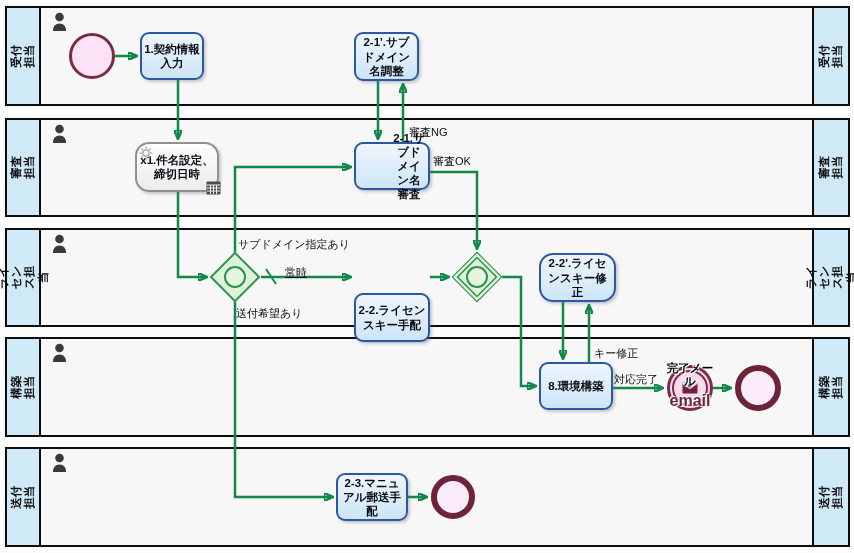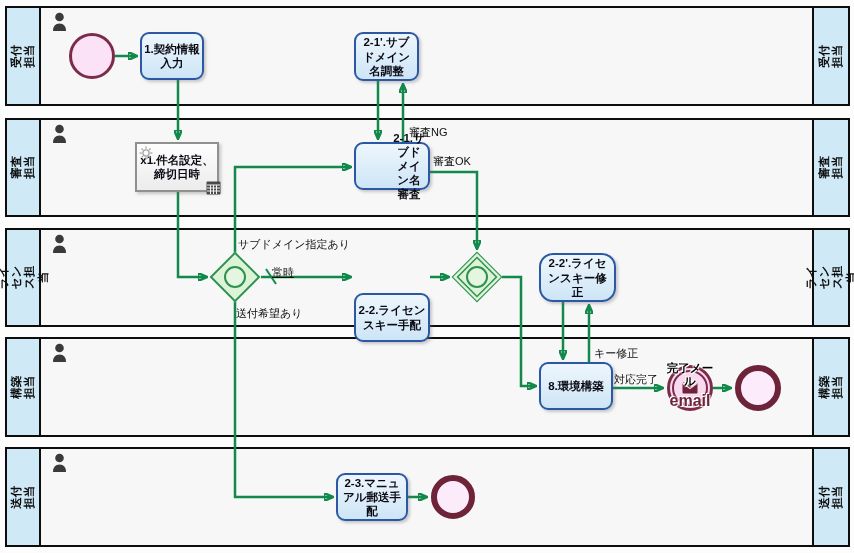--- a/index.html
+++ b/index.html
@@ -22,21 +22,21 @@
 
   
   .task { position:absolute; z-index:3; border:2.5px solid #2b57a5; border-radius:9px;
           background:linear-gradient(180deg,#eef6fd 0%,#cde5f6 100%);
           display:flex; align-items:center; justify-content:center; text-align:center;
           font-size:11.5px; font-weight:700; color:#0a0a14; line-height:1.22; padding:2px;
           box-shadow:2px 2px 3px rgba(110,110,110,.35); }
   #t1   { left:140px; top:32px;  width:64px; height:48px; }
   #t21a { left:354px; top:32px;  width:65px; height:49px; }
   #tx1  { left:135px; top:142px; width:84px; height:50px; border-color:#909090; border-width:2px;
-          background:linear-gradient(180deg,#fdfdfd 0%,#ececec 100%); border-radius:0; }
+          background:linear-gradient(180deg,#fdfdfd 0%,#ececec 100%); border-radius:14px; }
   #t21  { left:354px; top:142px; width:76px; height:48px;padding-left:36px; }
   #t22  { left:354px; top:253px; width:76px; height:49px;margin-top:40px; }
   #t22a { left:539px; top:253px; width:77px; height:49px;border-radius:14px; }
   #t3   { left:539px; top:362px; width:74px; height:48px; }
   #t23  { left:336px; top:473px; width:72px; height:48px; }
   .corner-icon { position:absolute; }
   .gear { left:2px; top:2px; }
   .cal  { right:-4px; bottom:-5px; }
 
   .event { position:absolute; z-index:3; border-radius:50%; }
@@ -57,21 +57,21 @@
                border:2.5px solid #2f9150; background:#e4f6df; }
 
   
   .flows { position:absolute; left:0; top:0; z-index:2; }
   .flows path { fill:none; stroke:#12894b; stroke-width:2.5; }
   .flows path.slash { stroke-width:2; }
 
   
   .flow-label { position:absolute; z-index:4; font-size:11px; color:#0f0f0f; white-space:nowrap; }
   #lblSub   { left:238px; top:237px; }
-  #lblAlways{ left:272px; top:265px;text-decoration:underline; }
+  #lblAlways{ left:285px; top:265px;text-decoration:underline; }
   #lblShip  { left:236px; top:306px; }
   #lblNG    { left:409px; top:125px; }
   #lblOK    { left:433px; top:154px; }
   #lblKey   { left:594px; top:346px; }
   #lblDone  { left:614px; top:372px; }
   .msg-title { position:absolute; z-index:4; left:665px; top:362px; width:50px; text-align:center;
                font-size:11.5px; font-weight:700; color:#000; line-height:1.15;
                text-shadow:0 0 2px #fff,0 0 2px #fff,1px 1px 0 #fff,-1px -1px 0 #fff; }
   .msg-email { position:absolute; z-index:4; left:660px; top:392px; width:60px; text-align:center;
                font-size:16px; font-weight:700; color:#6d2338;

